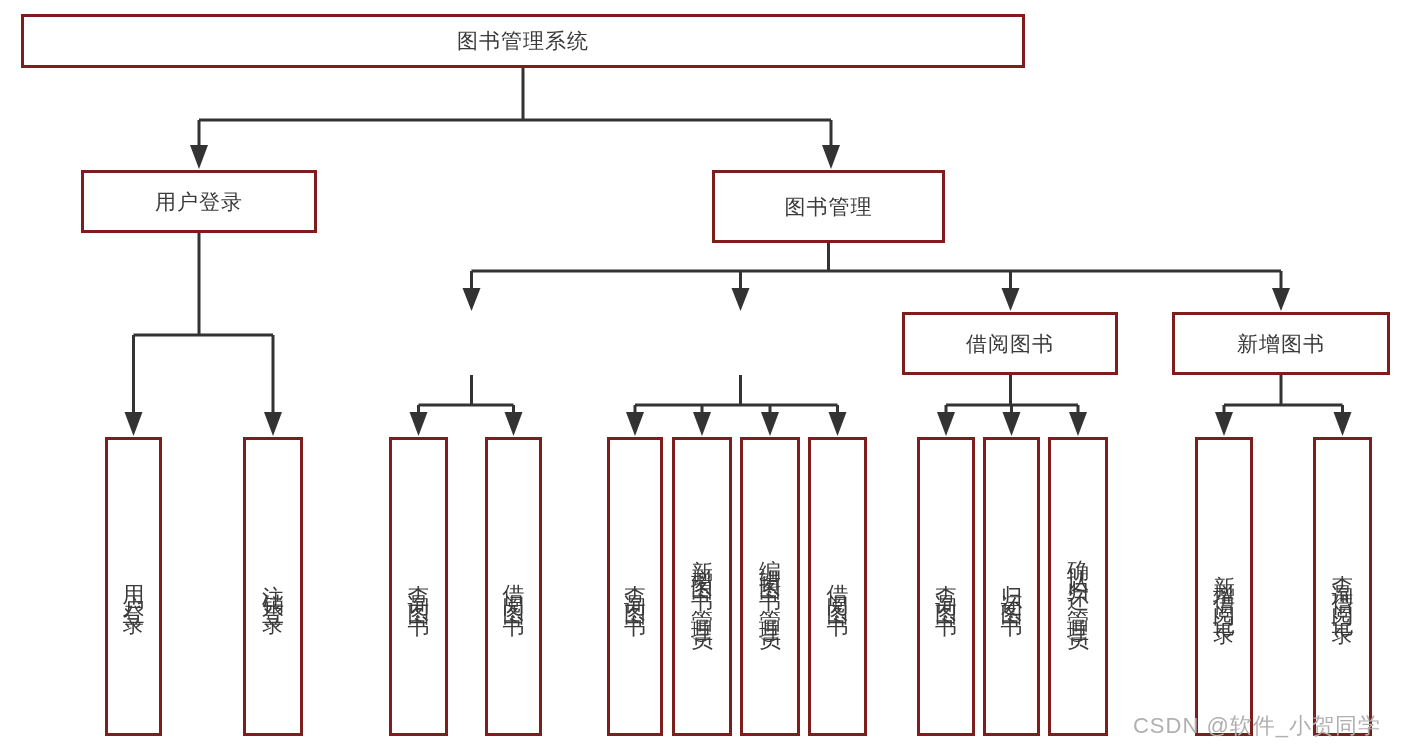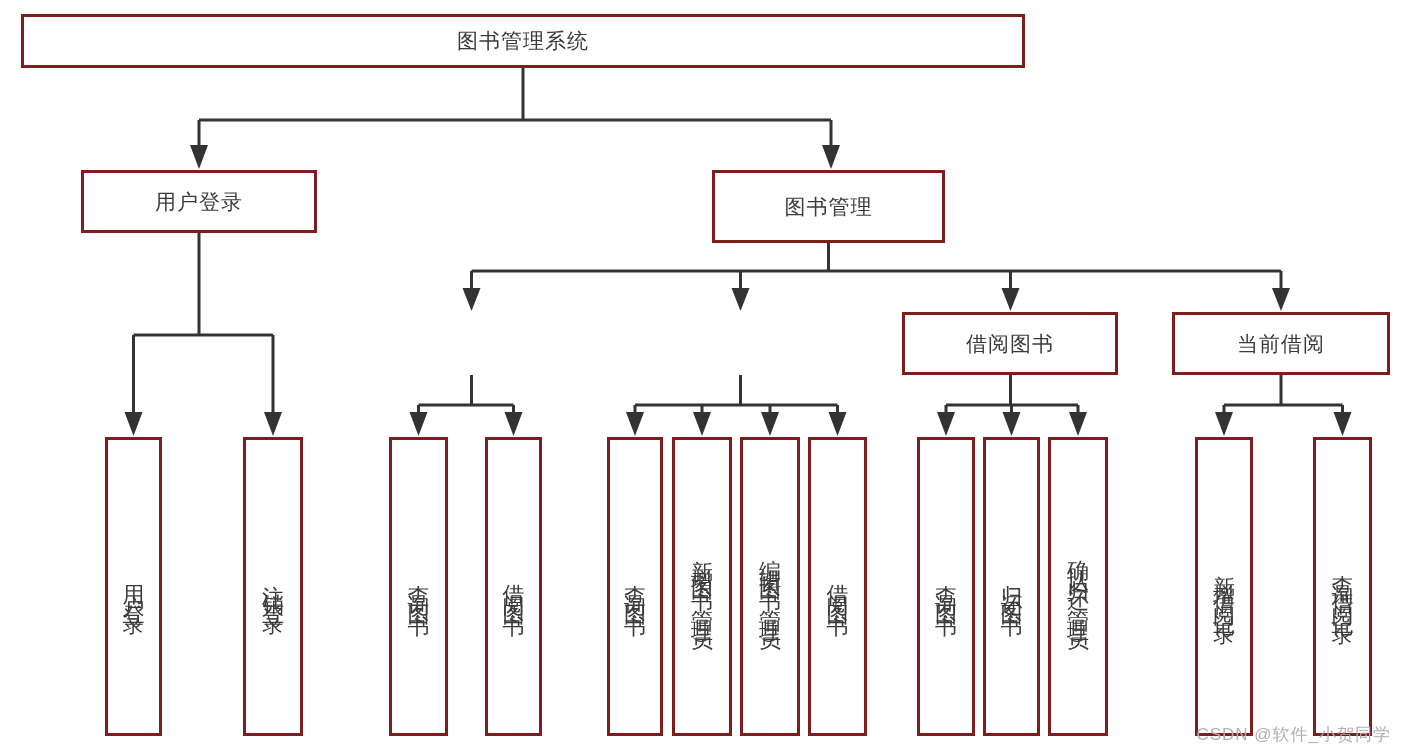--- a/index.html
+++ b/index.html
@@ -32,27 +32,26 @@
     writing-mode:vertical-rl;
     text-orientation:mixed;
     font-size:22px;
     line-height:1;
     letter-spacing:10px;
     color:#3a3a3a;
   }
   .watermark{
     position:absolute;
     top:711px;
-    right:14px;
-    font-size:17px;
+    right:24px;
+    font-size:22px;
     color:#b0b0b0;
     letter-spacing:1px;
     z-index:3;
     white-space:nowrap;
-    margin-top:12px;
   }
 </style>
 </head>
 <body>
 
 <div class="canvas">
 
   <svg class="connectors" width="1405" height="747" viewBox="0 0 1405 747">
     <g stroke="#333333" stroke-width="3" fill="none">
       <path d="M523,68 V120 M199,120 H831
@@ -101,21 +100,21 @@
     <span>用户登录</span>
   </div>
   <div class="node h" style="left:712px;top:170px;width:233px;height:73px">
     <span>图书管理</span>
   </div>
 
   <div class="node h" style="left:902px;top:312px;width:216px;height:63px">
     <span>借阅图书</span>
   </div>
   <div class="node h" style="left:1172px;top:312px;width:218px;height:63px">
-    <span>当前借阅</span>
+    <span>新增图书</span>
   </div>
 
   <div class="node v" style="left:105px;top:437px;width:57px;height:299px">
     <span>用户登录</span>
   </div>
   <div class="node v" style="left:243px;top:437px;width:60px;height:299px">
     <span>注销登录</span>
   </div>
 
   <div class="node v" style="left:389px;top:437px;width:59px;height:299px">

